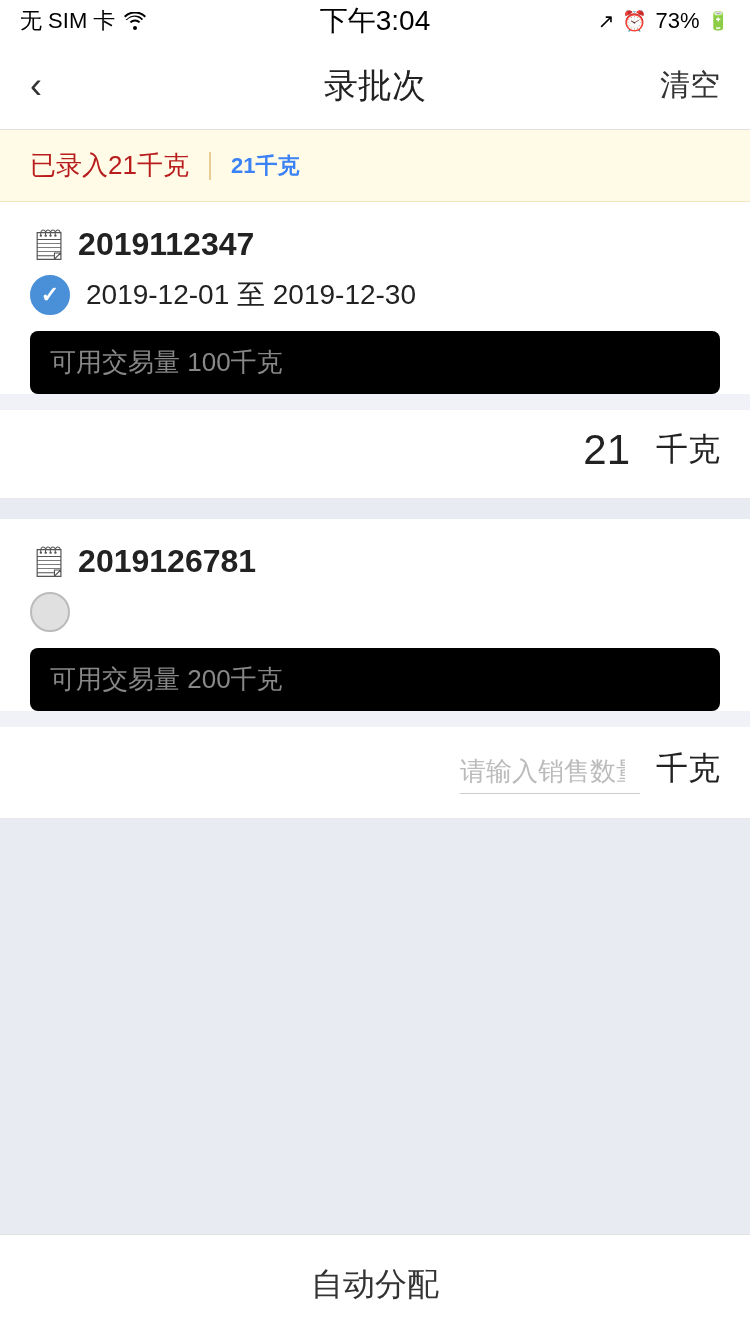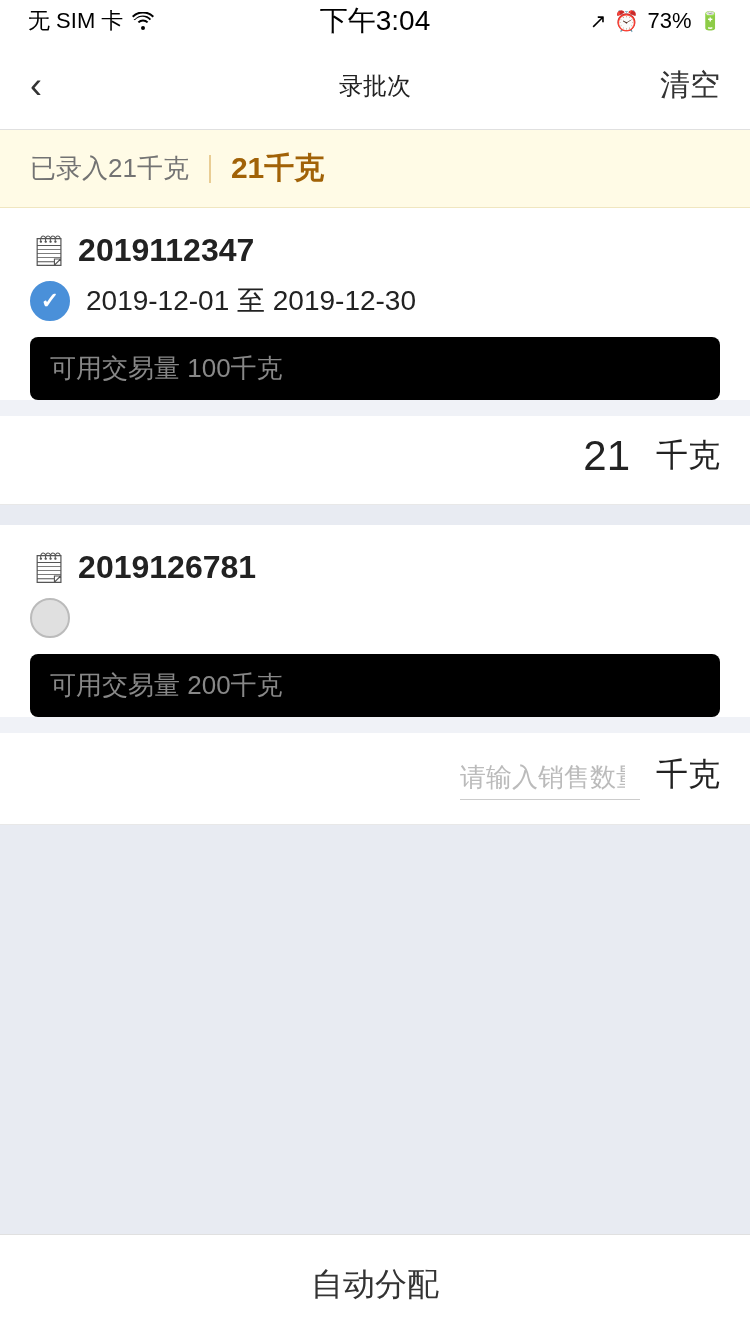--- a/index.html
+++ b/index.html
@@ -13,21 +13,21 @@
     }
 
     
     .status-bar {
       width: 750px;
       height: 42px;
       background: #fff;
       display: flex;
       align-items: center;
       justify-content: space-between;
-      padding: 0 28px;
+      padding: 0 20px;
       font-size: 24px;
       color: #000;
     }
     .status-bar-left {
       display: flex;
       align-items: center;
       gap: 8px;
       font-size: 22px;
     }
     .status-bar-center {
@@ -58,52 +58,52 @@
     }
     .nav-back {
       font-size: 36px;
       color: #333;
       cursor: pointer;
     }
     .nav-title {
       position: absolute;
       left: 50%;
       transform: translateX(-50%);
-      font-size: 24px;
+      font-size: 34px;
       font-weight: 500;
       color: #222;
     }
     .nav-clear {
       font-size: 30px;
       color: #333;
       cursor: pointer;
     }
 
     
     .info-banner {
       background: #fffbe6;
       padding: 18px 30px;
       display: flex;
       align-items: center;
       gap: 20px;
       border-bottom: 1px solid #f0e6c0;
     }
     .info-banner-text {
       font-size: 26px;
-      color: #737373;
+      color: #b91c1c;
     }
     .info-banner-divider {
       width: 2px;
       height: 28px;
       background: #c8891a;
       opacity: 0.4;
     }
     .info-banner-value {
-      font-size: 30px;
-      color: #a16207;
+      font-size: 22px;
+      color: #3b82f6;
       font-weight: 600;
     }
 
     
     .batch-item {
       background: #fff;
       padding: 24px 30px 0 30px;
     }
     .batch-item-header {
       display: flex;

